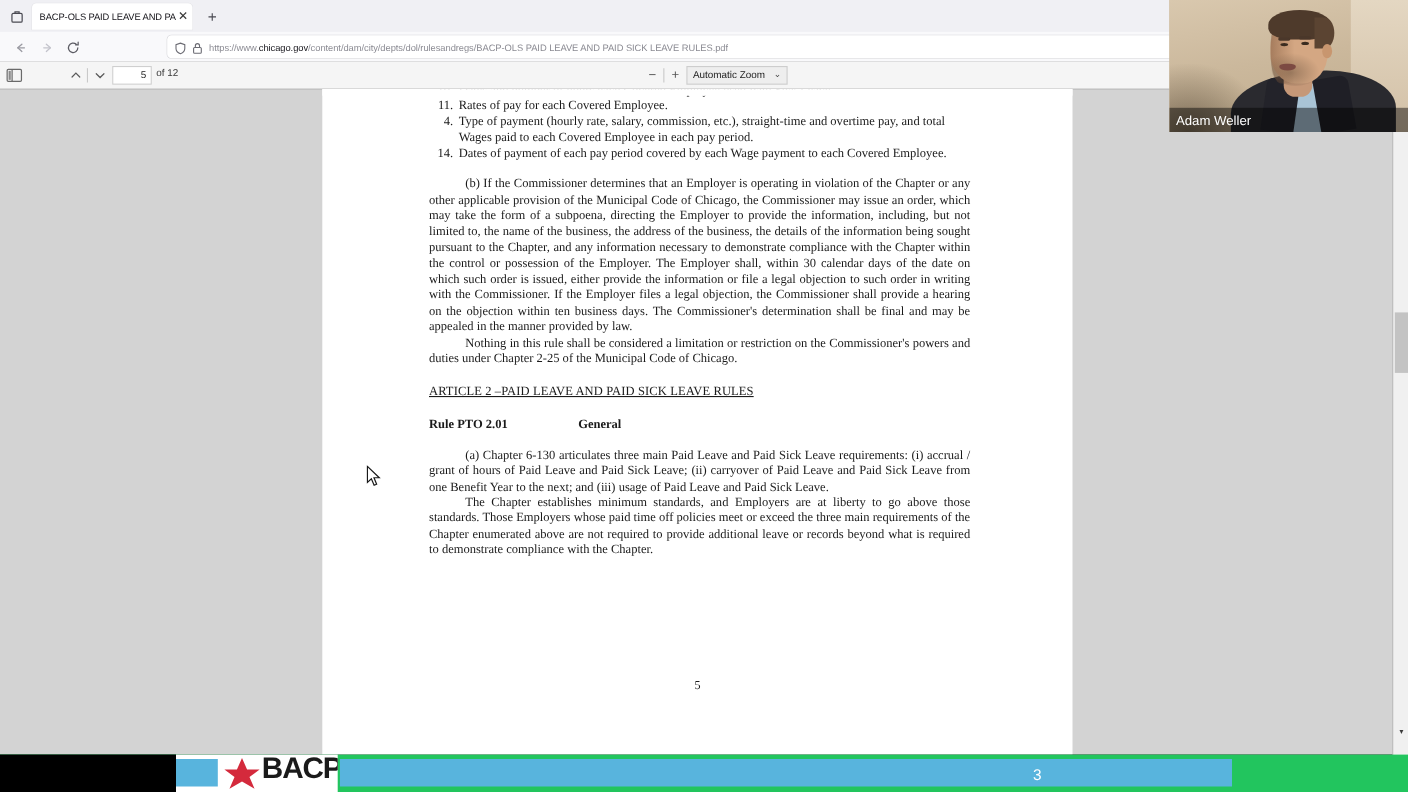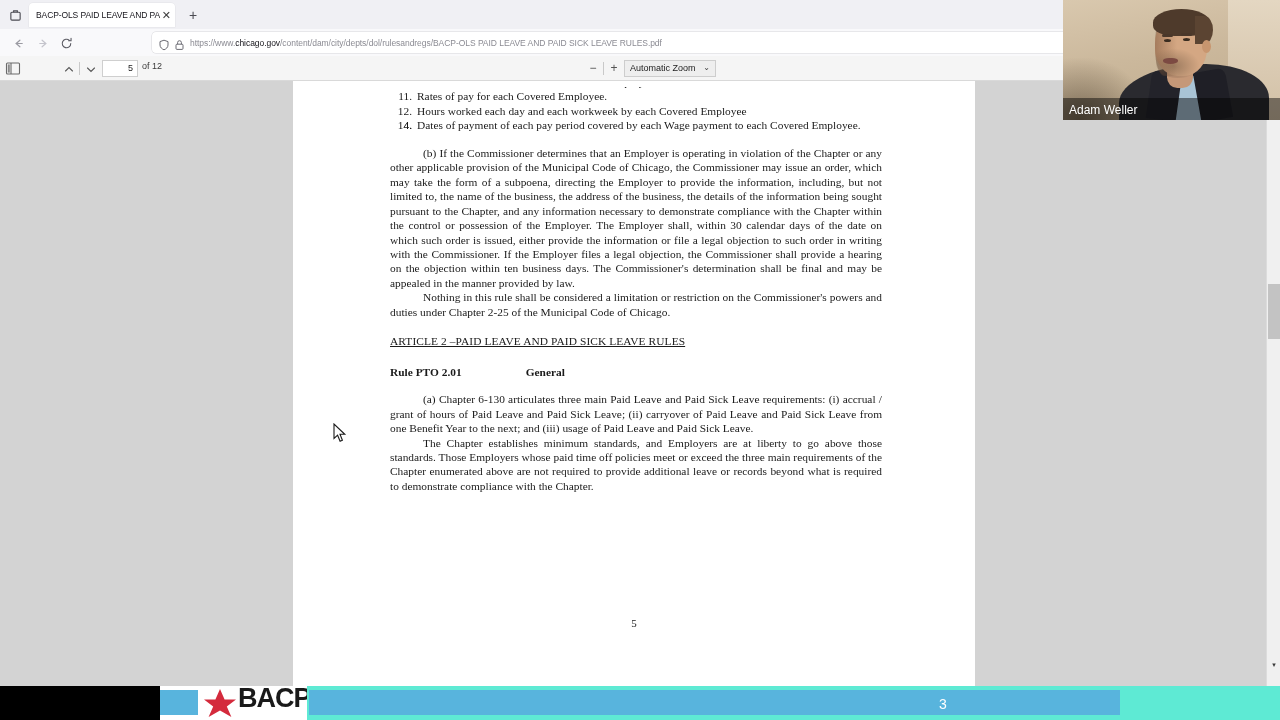--- a/index.html
+++ b/index.html
@@ -137,21 +137,21 @@
   .sb-thumb {
     position: absolute; left: 1px; top: 228px; width: 12px; height: 55px; background: #c3c3c3;
   }
   .sb-down {
     position: absolute; left: 0; top: 602px; width: 14px; height: 14px;
     display: flex; align-items: center; justify-content: center;
     font-size: 7px; color: #3a3a3a;
   }
 
   
-  .slidebar { position: absolute; left: 0; top: 686px; width: 1280px; height: 34px; background: #5eead4; }
+  .slidebar { position: absolute; left: 0; top: 686px; width: 1280px; height: 34px; background: #22c55e; }
   .slide-left-white { position: absolute; left: 0; top: 0; width: 160px; height: 34px; background: #000; }
   .slide-logo-box {
     position: absolute; left: 160px; top: 0; width: 147px; height: 34px;
     background: #fff; overflow: hidden;
   }
   .logo-bluebar { position: absolute; left: 0; top: 4px; width: 38px; height: 25px; background: #58b4dd; }
   .logo-star { position: absolute; left: 40px; top: 1px; width: 40px; height: 32px; }
   .logo-text {
     position: absolute; left: 78px; top: -3px;
     font-family: "Liberation Sans", sans-serif; font-weight: 700; font-size: 27px;
@@ -338,25 +338,22 @@
         <ol class="numlist">
           <li>
             <span class="num">10.</span>
             <span>Dates and number of hours each Covered Employee used Paid Sick Leave</span>
           </li>
           <li>
             <span class="num">11.</span>
             <span>Rates of pay for each Covered Employee.</span>
           </li>
           <li>
-            <span class="num">12.</span>
-            <span>Hours worked each day and each workweek by each Covered Employee</span>
-          </li>
-          <li>
             <span class="num">4.</span>
+            <span>Type of payment (hourly rate, salary, commission, etc.), straight-time and overtime pay, and total Wages paid to each Covered Employee in each pay period.</span>
           </li>
           <li>
             <span class="num">14.</span>
             <span>Dates of payment of each pay period covered by each Wage payment to each Covered Employee.</span>
           </li>
         </ol>
 
         <p class="para indent">(b)  If the Commissioner determines that an Employer is operating in violation of the Chapter or any other applicable provision of the Municipal Code of Chicago, the Commissioner may issue an order, which may take the form of a subpoena, directing the Employer to provide the information, including, but not limited to, the name of the business, the address of the business, the details of the information being sought pursuant to the Chapter, and any information necessary to demonstrate compliance with the Chapter within the control or possession of the Employer. The Employer shall, within 30 calendar days of the date on which such order is issued, either provide the information or file a legal objection to such order in writing with the Commissioner. If the Employer files a legal objection, the Commissioner shall provide a hearing on the objection within ten business days. The Commissioner's determination shall be final and may be appealed in the manner provided by law.</p>
         <p class="para tight indent">Nothing in this rule shall be considered a limitation or restriction on the Commissioner's powers and duties under Chapter 2-25 of the Municipal Code of Chicago.</p>
 

